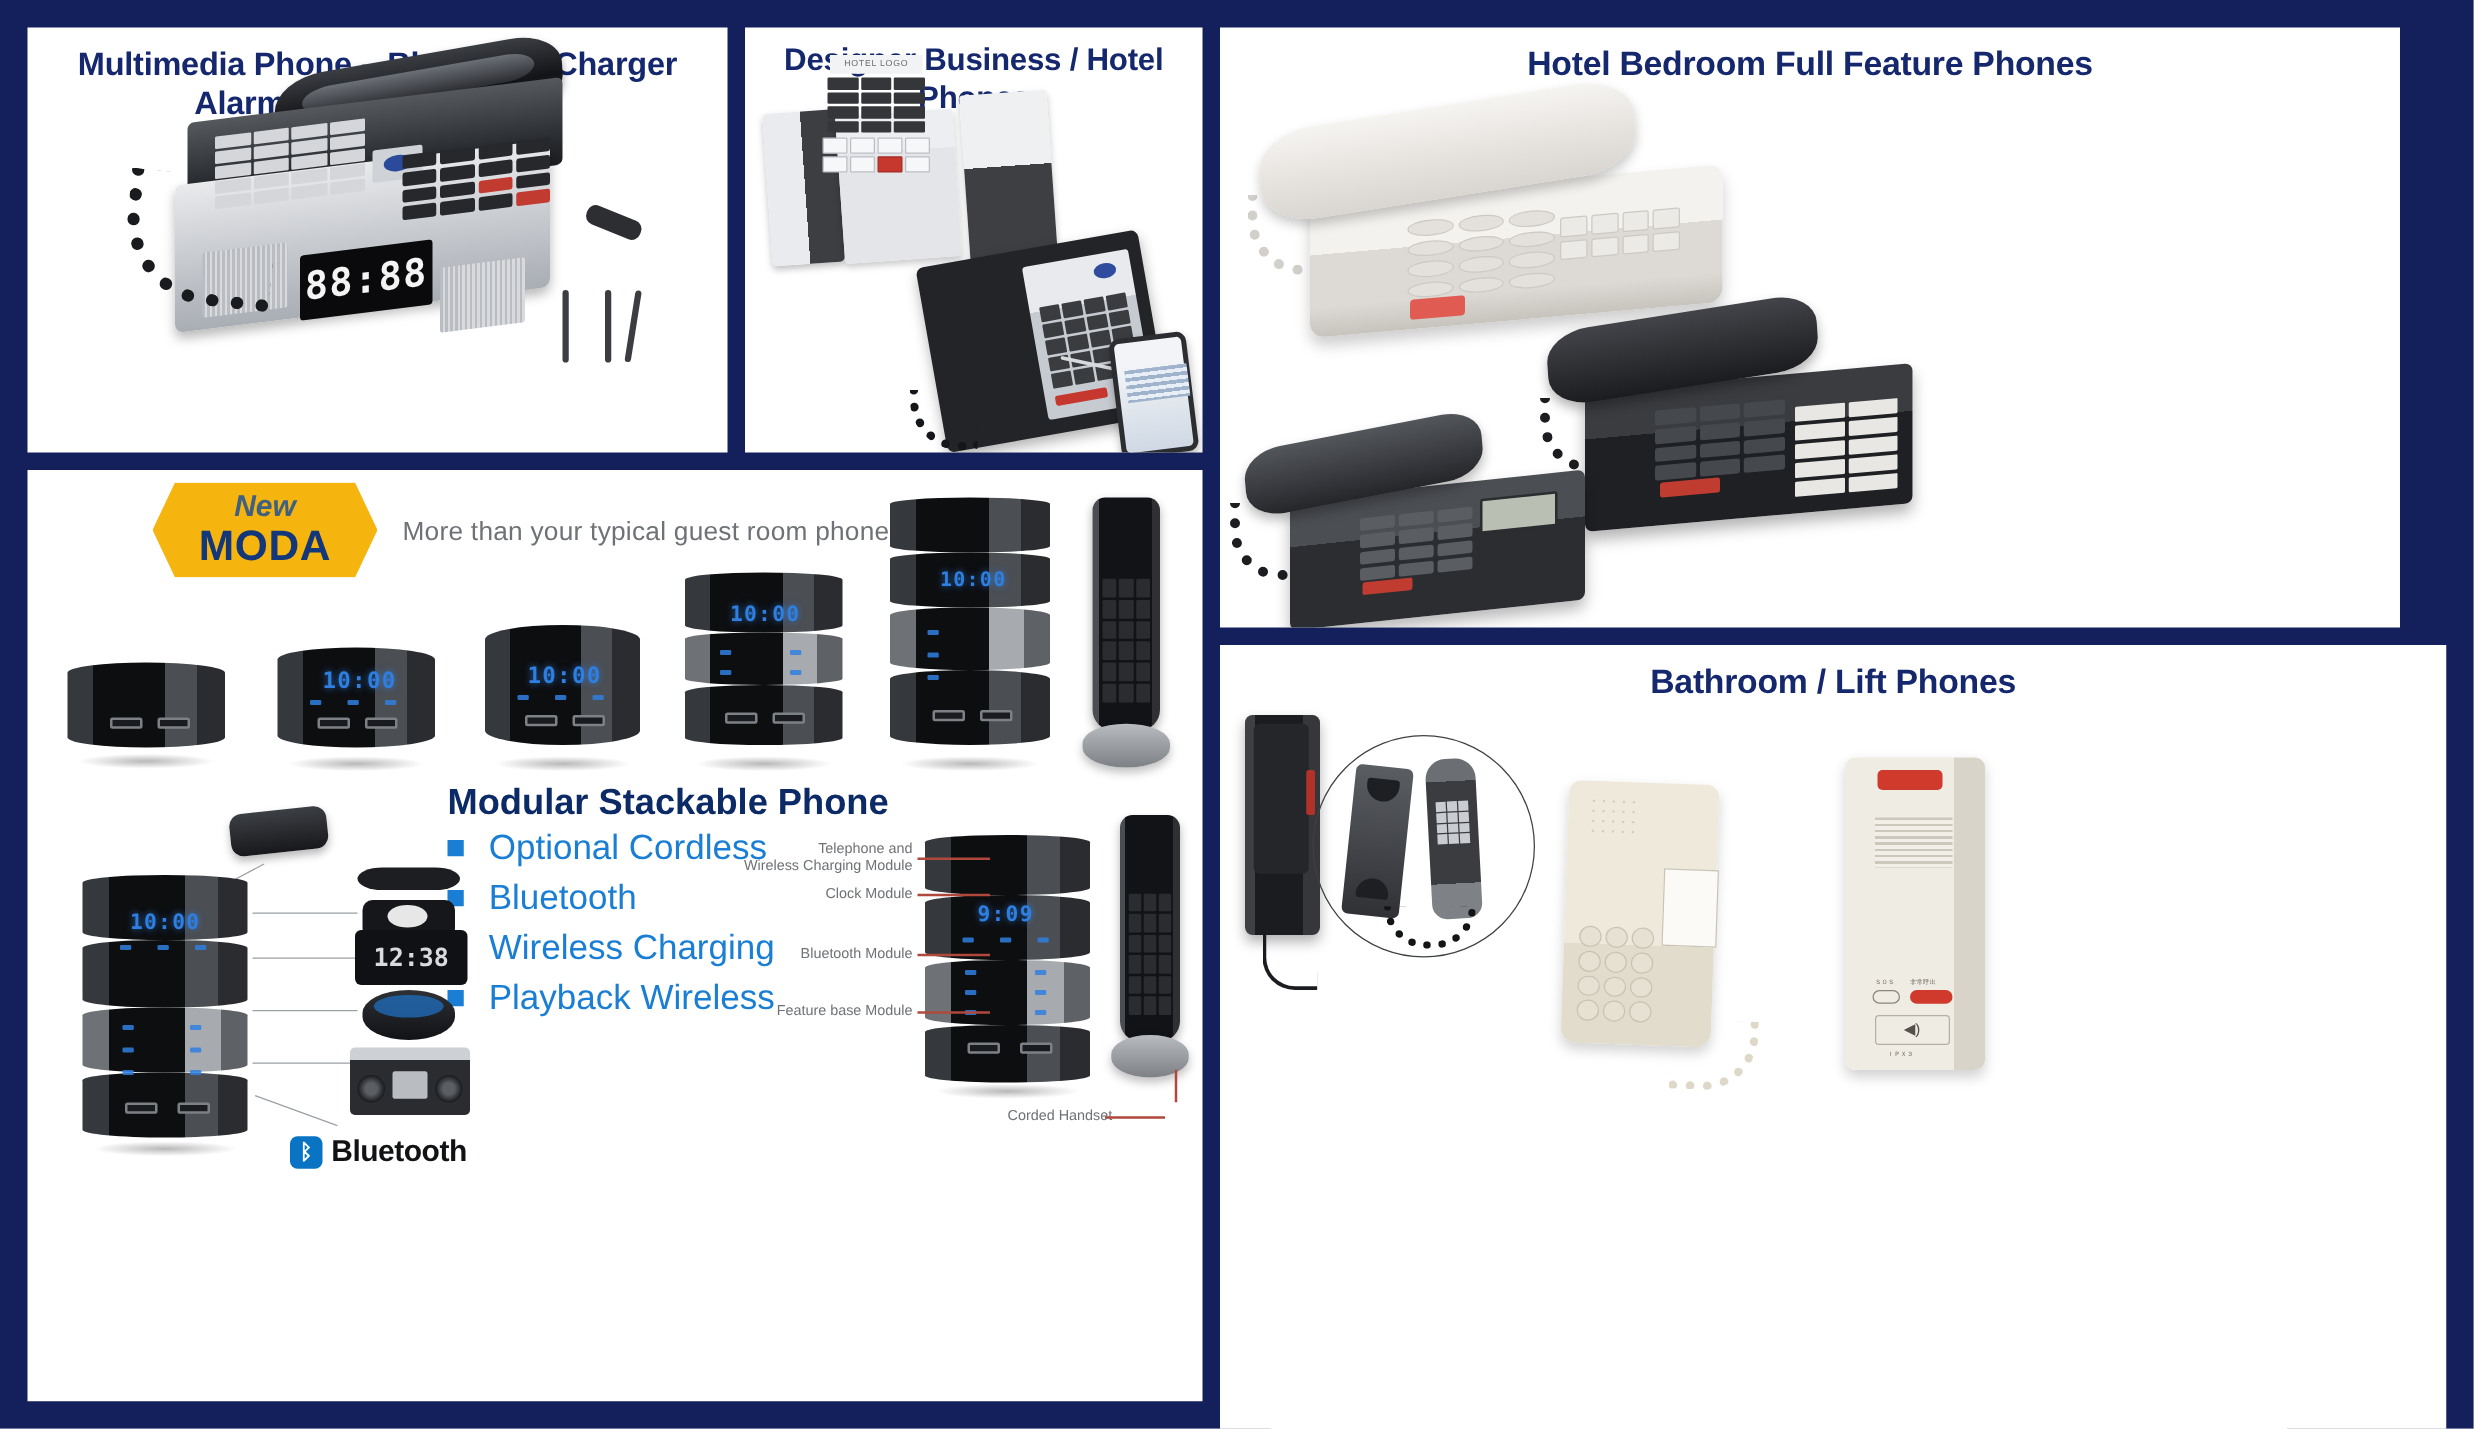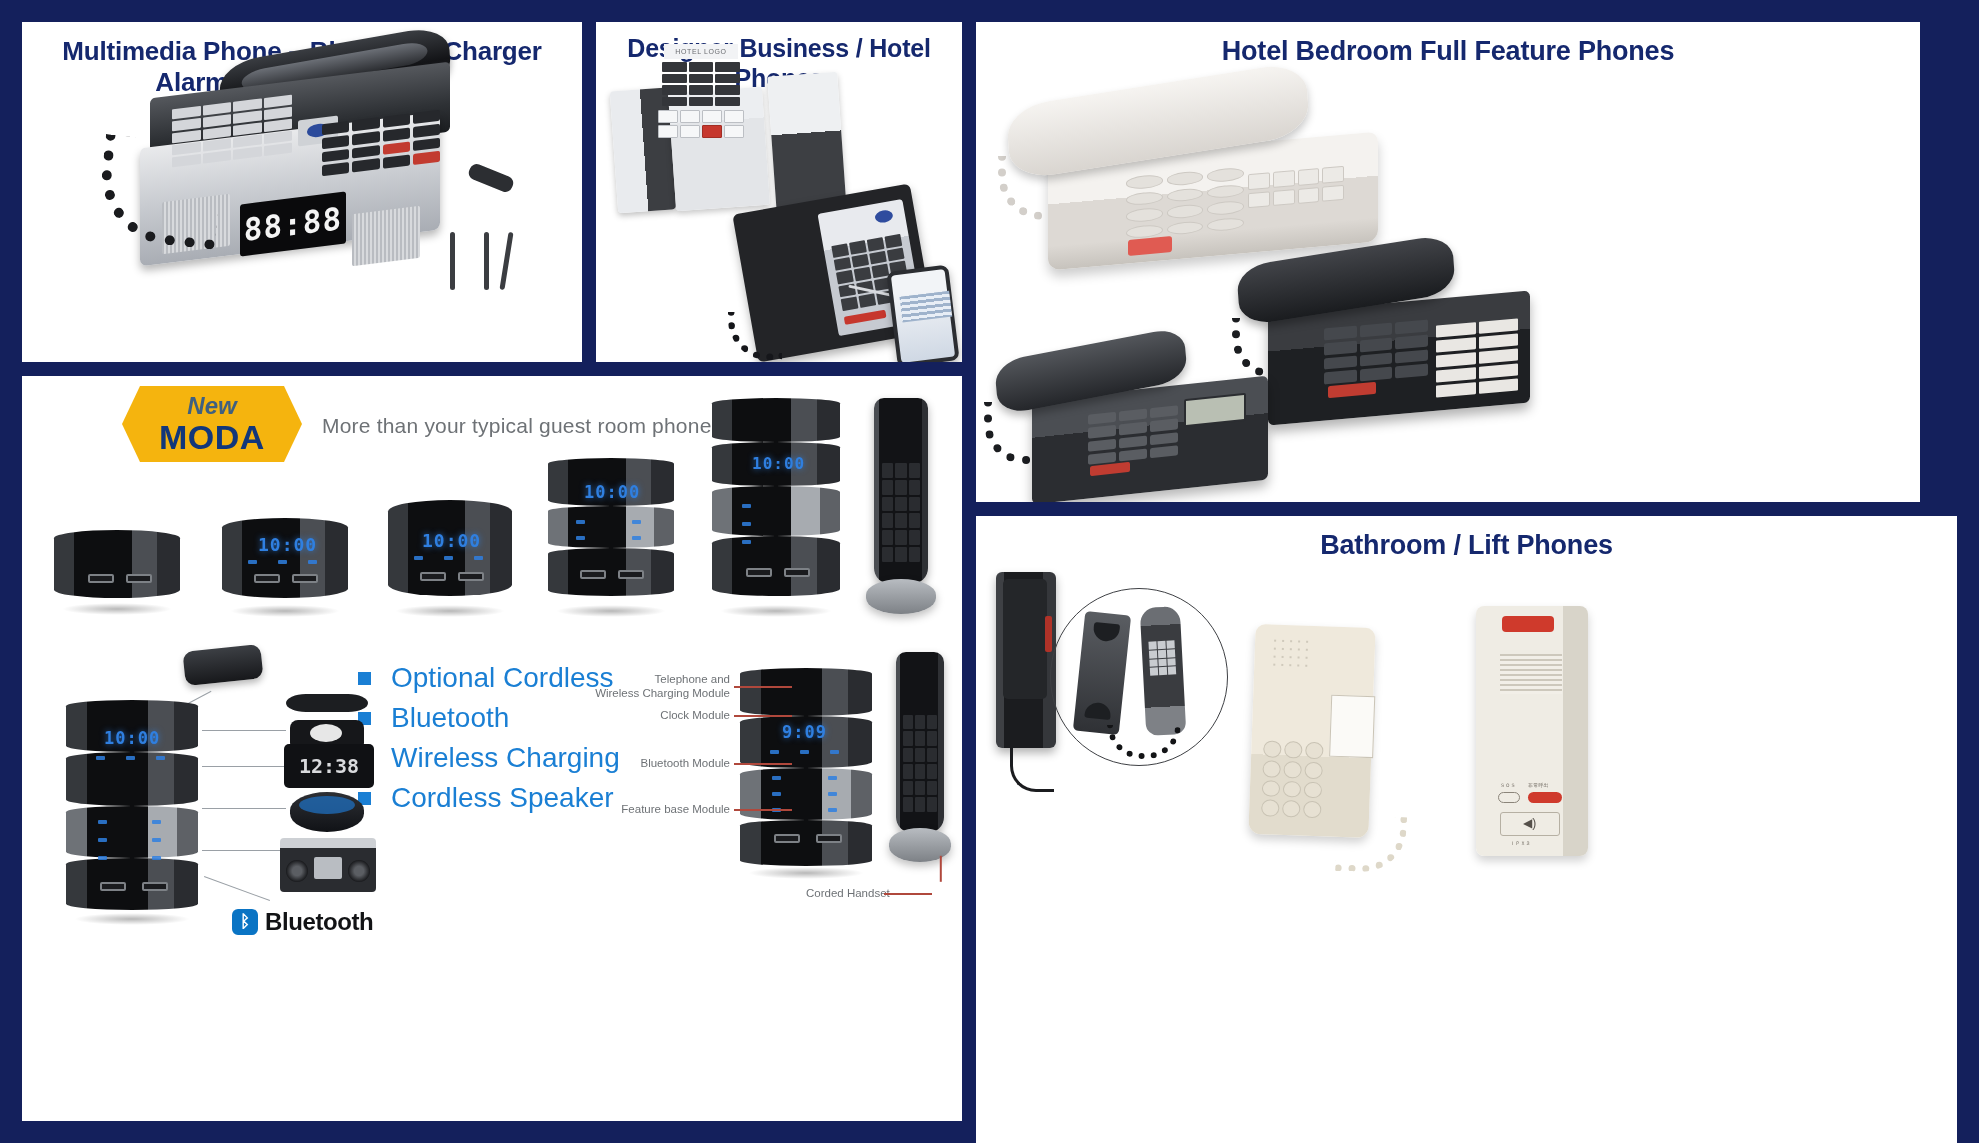--- a/index.html
+++ b/index.html
@@ -703,36 +703,37 @@
           <i></i>
           <i></i>
           <i></i>
           <i></i>
           <i></i>
           <i></i>
       </div>
       <div class="base"></div>
     </div>
 
+    <div class="moda-heading">Modular Stackable Phone</div>
     <ul class="feature-list">
       <li>
           <span class="bullet"></span>
           <span class="lbl">Optional Cordless</span>
         </li>
       <li>
           <span class="bullet"></span>
           <span class="lbl">Bluetooth</span>
         </li>
       <li>
           <span class="bullet"></span>
           <span class="lbl">Wireless Charging</span>
         </li>
       <li>
           <span class="bullet"></span>
-          <span class="lbl">Cordless Speaker</span>
+          <span class="lbl">Playback Wireless</span>
         </li>
     </ul>
 
     <div class="photo" style="left:14px; top:270px; width:330px; height:330px;">
       <div class="exp-pad" style="left:148px; top:2px;"></div>
       <div class="exp-line" style="left:130px; top:56px; width:48px; transform:rotate(-28deg);"></div>
 
       <div class="tower" style="left:30px; top:54px; width:132px; height:218px;">
         <div class="ring" style="top:0; height:52px;"></div>
         <div class="ring" style="top:52px; height:54px;"></div>

